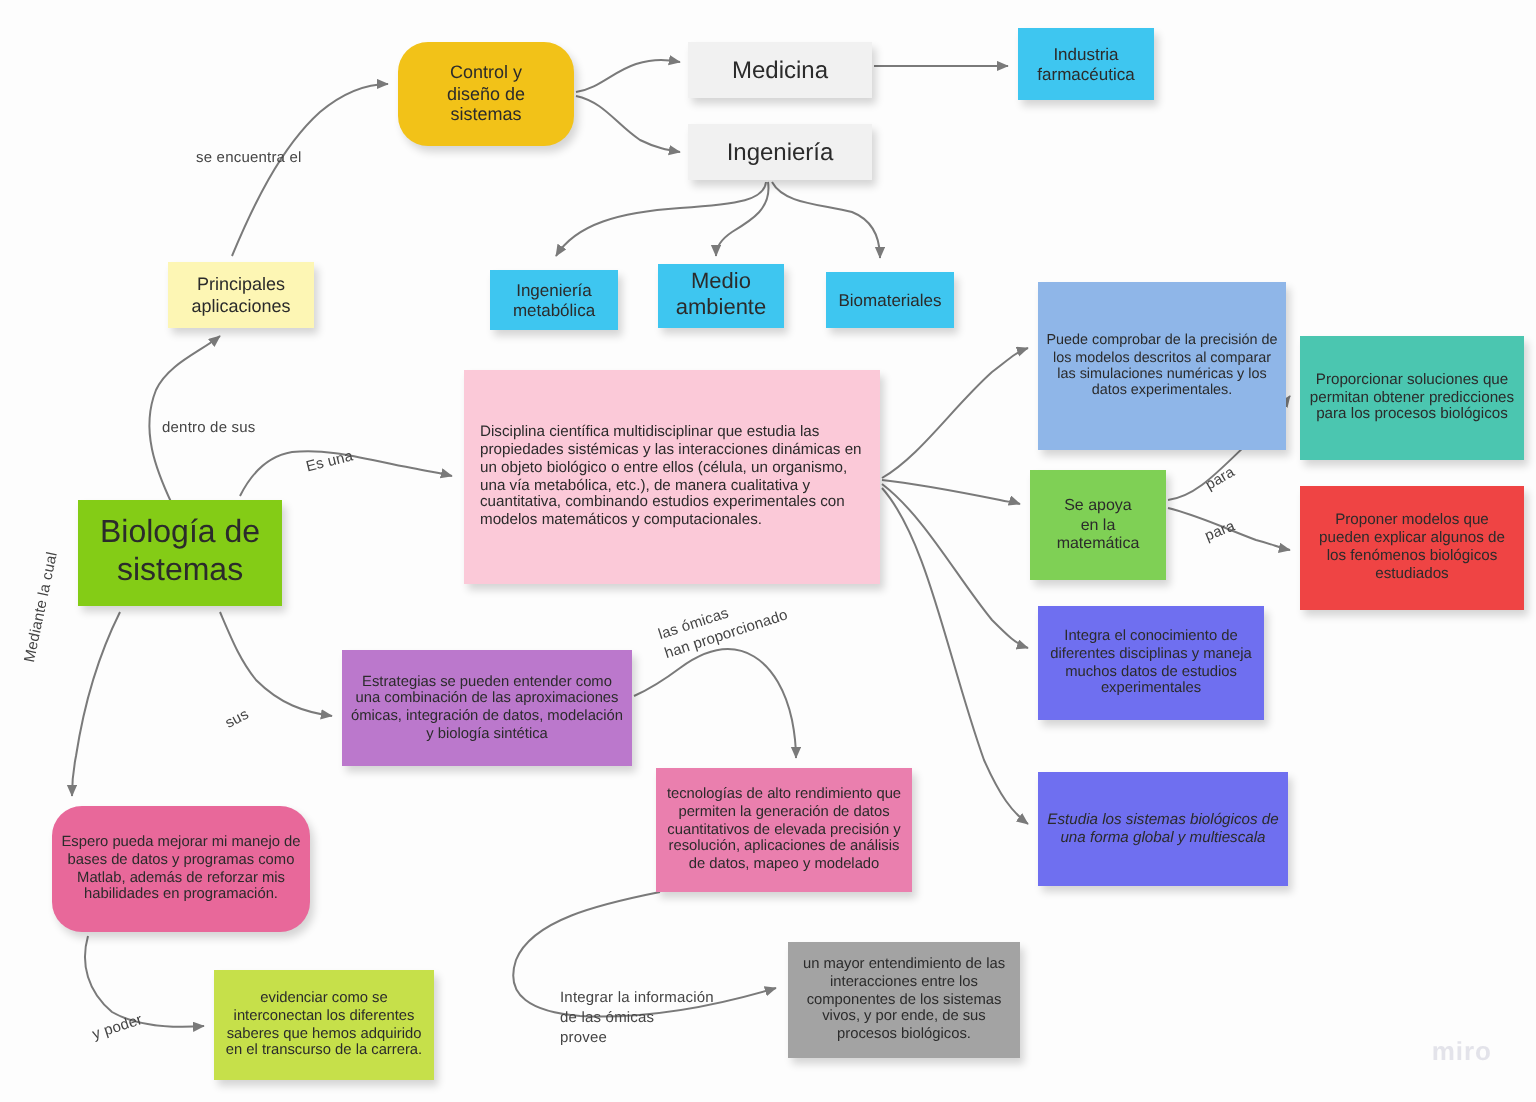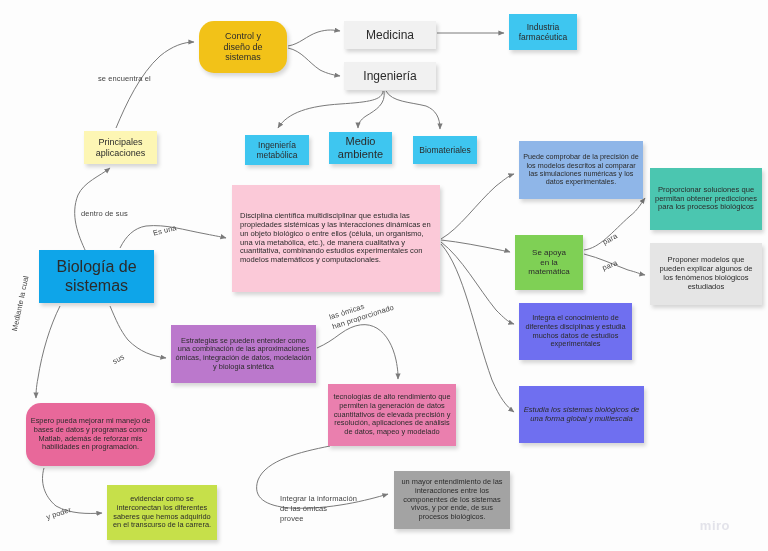--- a/index.html
+++ b/index.html
@@ -40,21 +40,21 @@
   .edge-label {
     position: absolute;
     color: #444;
     font-size: 7.5px;
     white-space: pre-line;
     line-height: 1.35;
     letter-spacing: 0.1px;
   }
   .watermark {
     position: absolute;
-    right: 38px; bottom: 18px;
+    right: 22px; bottom: 18px;
     font-size: 13px;
     font-weight: bold;
     color: #e3e3ea;
     letter-spacing: 0.5px;
   }
 </style>
 </head>
 <body>
 
 <div id="canvas">
@@ -116,29 +116,29 @@
       <div class="node" style="left: 509px; top: 14px; width: 68px; height: 36px; background: rgb(62, 198, 240); font-size: 8.5px; font-weight: normal;">Industria
 farmacéutica</div>
       <div class="node" style="left: 84px; top: 131px; width: 73px; height: 33px; background: rgb(253, 246, 180); font-size: 9px; font-weight: normal;">Principales
 aplicaciones</div>
       <div class="node" style="left: 245px; top: 135px; width: 64px; height: 30px; background: rgb(62, 198, 240); font-size: 8.5px; font-weight: normal;">Ingeniería
 metabólica</div>
       <div class="node" style="left: 329px; top: 132px; width: 63px; height: 32px; background: rgb(62, 198, 240); font-size: 11px; font-weight: normal;">Medio
 ambiente</div>
       <div class="node" style="left: 413px; top: 136px; width: 64px; height: 28px; background: rgb(62, 198, 240); font-size: 8.5px; font-weight: normal;">Biomateriales</div>
       <div class="node" style="left: 232px; top: 185px; width: 208px; height: 107px; background: rgb(251, 201, 216); font-size: 7.6px; font-weight: normal; text-align: left; justify-content: flex-start; padding: 6px 8px; white-space: normal;">Disciplina científica multidisciplinar que estudia las propiedades sistémicas y las interacciones dinámicas en un objeto biológico o entre ellos (célula, un organismo, una vía metabólica, etc.), de manera cualitativa y cuantitativa,  combinando estudios experimentales con modelos matemáticos y computacionales.</div>
-      <div class="node" style="left: 39px; top: 250px; width: 115px; height: 53px; background: #0ea5e9; font-size: 16px; font-weight: normal;">Biología de
+      <div class="node" style="left: 39px; top: 250px; width: 102px; height: 53px; background: #84cc16; font-size: 16px; font-weight: normal;">Biología de
 sistemas</div>
-      <div class="node" style="left: 519px; top: 141px; width: 124px; height: 58px; background: rgb(143, 182, 232); font-size: 7.2px; font-weight: normal;">Puede comprobar de la precisión de los modelos descritos al comparar las simulaciones numéricas y los datos experimentales.</div>
+      <div class="node" style="left: 519px; top: 141px; width: 124px; height: 84px; background: rgb(143, 182, 232); font-size: 7.2px; font-weight: normal;">Puede comprobar de la precisión de los modelos descritos al comparar las simulaciones numéricas y los datos experimentales.</div>
       <div class="node" style="left: 515px; top: 235px; width: 68px; height: 55px; background: rgb(127, 208, 85); font-size: 8px; font-weight: normal;">Se apoya
 en la
 matemática</div>
       <div class="node" style="left: 650px; top: 168px; width: 112px; height: 62px; background: rgb(75, 198, 176); font-size: 7.6px; font-weight: normal;">Proporcionar soluciones que permitan obtener predicciones para los procesos biológicos</div>
-      <div class="node" style="left: 650px; top: 243px; width: 112px; height: 62px; background: #e5e5e5; font-size: 7.6px; font-weight: normal;">Proponer modelos  que pueden explicar algunos de los fenómenos biológicos estudiados</div>
-      <div class="node" style="left: 519px; top: 303px; width: 113px; height: 57px; background: rgb(111, 111, 240); font-size: 7.4px; font-weight: normal;">Integra el conocimiento de diferentes disciplinas y estudia muchos datos de estudios experimentales</div>
+      <div class="node" style="left: 650px; top: 243px; width: 112px; height: 62px; background: #ef4444; font-size: 7.6px; font-weight: normal;">Proponer modelos  que pueden explicar algunos de los fenómenos biológicos estudiados</div>
+      <div class="node" style="left: 519px; top: 303px; width: 113px; height: 57px; background: rgb(111, 111, 240); font-size: 7.4px; font-weight: normal;">Integra el conocimiento de diferentes disciplinas y maneja muchos datos de estudios experimentales</div>
       <div class="node" style="left: 519px; top: 386px; width: 125px; height: 57px; background: rgb(111, 111, 240); font-size: 7.6px; font-weight: normal; font-style: italic;">Estudia los sistemas biológicos de una forma global y multiescala</div>
       <div class="node" style="left: 171px; top: 325px; width: 145px; height: 58px; background: rgb(187, 120, 204); font-size: 7.4px; font-weight: normal;">Estrategias se pueden entender como una combinación de las aproximaciones ómicas, integración de datos, modelación y biología sintética</div>
       <div class="node" style="left: 26px; top: 403px; width: 129px; height: 63px; background: rgb(232, 104, 154); font-size: 7.4px; font-weight: normal; border-radius: 15px;">Espero pueda mejorar mi manejo de bases de datos y programas como Matlab, además de reforzar mis habilidades en programación.</div>
       <div class="node" style="left: 328px; top: 384px; width: 128px; height: 62px; background: rgb(234, 127, 174); font-size: 7.4px; font-weight: normal;">tecnologías de alto rendimiento que permiten la generación de datos cuantitativos de elevada precisión y resolución, aplicaciones de análisis de datos, mapeo y modelado</div>
       <div class="node" style="left: 107px; top: 485px; width: 110px; height: 55px; background: rgb(198, 224, 74); font-size: 7.4px; font-weight: normal;">evidenciar como se interconectan los diferentes saberes que hemos adquirido en el transcurso de la carrera.</div>
       <div class="node" style="left: 394px; top: 471px; width: 116px; height: 58px; background: #a3a3a3; font-size: 7.4px; font-weight: normal;">un mayor entendimiento de las interacciones entre los componentes de los sistemas vivos, y por ende, de sus procesos biológicos.</div>
     </div>
   <div id="labels-layer">
       <div class="edge-label" style="left: 98px; top: 74px;">se encuentra el</div>
       <div class="edge-label" style="left: 81px; top: 209px;">dentro de sus</div>

